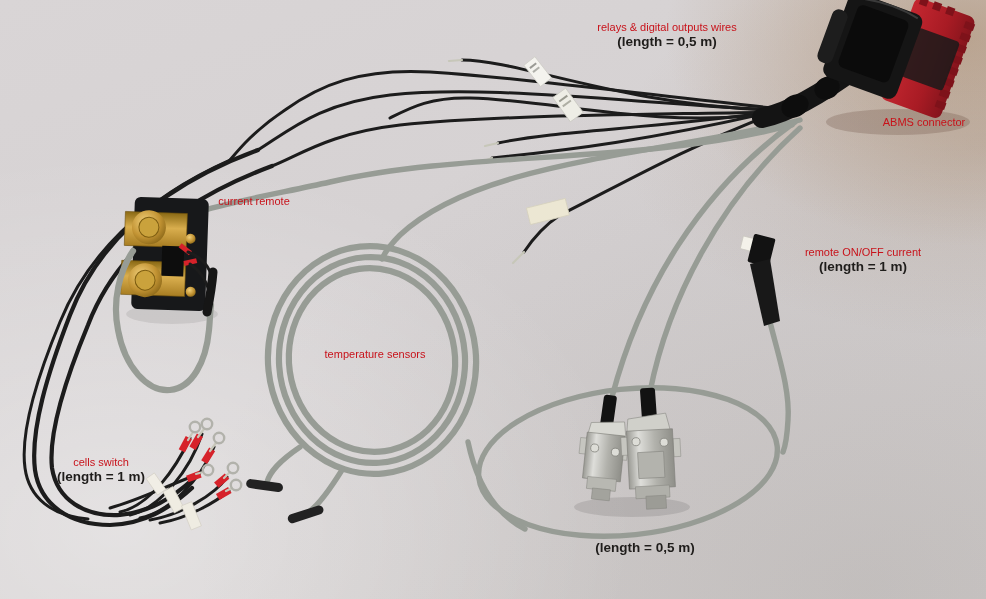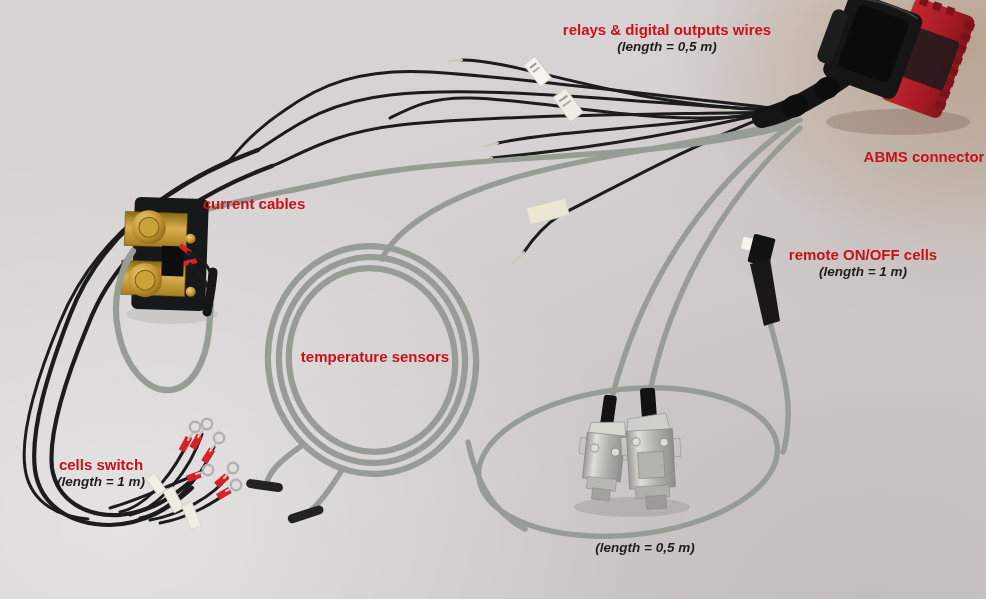--- a/index.html
+++ b/index.html
@@ -14,22 +14,22 @@
       linear-gradient(160deg,#d9d5d6 0%,#d5d1d2 50%,#d1cdcc 100%);
   }
   svg.scene{position:absolute;left:0;top:0;}
   .wire-black{fill:none;stroke:var(--wire_black,#1c1c1c);stroke-width:3;stroke-linecap:round;}
   .wire-black.thick{stroke-width:4.2;}
   .cable-grey{fill:none;stroke:var(--cable_grey,#979c95);stroke-width:5.4;stroke-linecap:round;}
   .cable-grey.coil{stroke-width:6.2;}
   .tip-silver{fill:none;stroke:#c7c7b9;stroke-width:2.2;stroke-linecap:round;}
   .ring{fill:none;stroke:#b2b2ab;stroke-width:2.4;}
   .label{position:absolute;transform:translateX(-50%);text-align:center;line-height:1.18;white-space:nowrap;}
-  .label .t{display:block;color:var(--label_red,#c8121a);font-weight:bold;font-size:15px;}
-  .label .s{display:block;color:var(--label_black,#1f1d1b);font-weight:bold;font-size:13.5px;font-style:italic;}
+  .label .t{display:block;color:var(--label_red,#c8121a);font-weight:normal;font-size:11px;}
+  .label .s{display:block;color:var(--label_black,#1f1d1b);font-weight:bold;font-size:13.5px;}
 </style>
 </head>
 <body>
 
 <div class="stage">
 
 <svg class="scene" width="986" height="599" viewBox="0 0 986 599">
   <defs>
     <linearGradient id="brassGrad" x1="0" y1="0" x2="0" y2="1">
       <stop offset="0" stop-color="#8a6914"></stop>
@@ -253,34 +253,34 @@
       <path d="M836,24 C860,18 884,18 902,22" fill="none" stroke="#3a3a3a" stroke-width="2"></path>
     </g>
   </g>
 </svg>
 
 <div class="label" style="left:667px;top:21px;">
   <span class="t">relays &amp; digital outputs wires</span>
   <span class="s">(length = 0,5 m)</span>
 </div>
 
-<div class="label" style="left:924px;top:148px;">
+<div class="label" style="left:924px;top:116px;">
   <span class="t">ABMS connector</span>
 </div>
 
 <div class="label" style="left:254px;top:195px;">
-  <span class="t">current cables</span>
+  <span class="t">current remote</span>
 </div>
 
 <div class="label" style="left:363px;top:348px;padding-left:24px;">
   <span class="t">temperature sensors</span>
 </div>
 
 <div class="label" style="left:863px;top:246px;">
-  <span class="t">remote ON/OFF cells</span>
+  <span class="t">remote ON/OFF current</span>
   <span class="s">(length = 1 m)</span>
 </div>
 
 <div class="label" style="left:101px;top:456px;">
   <span class="t">cells switch</span>
   <span class="s">(length = 1 m)</span>
 </div>
 
 <div class="label" style="left:645px;top:540px;">
   <span class="s">(length = 0,5 m)</span>

